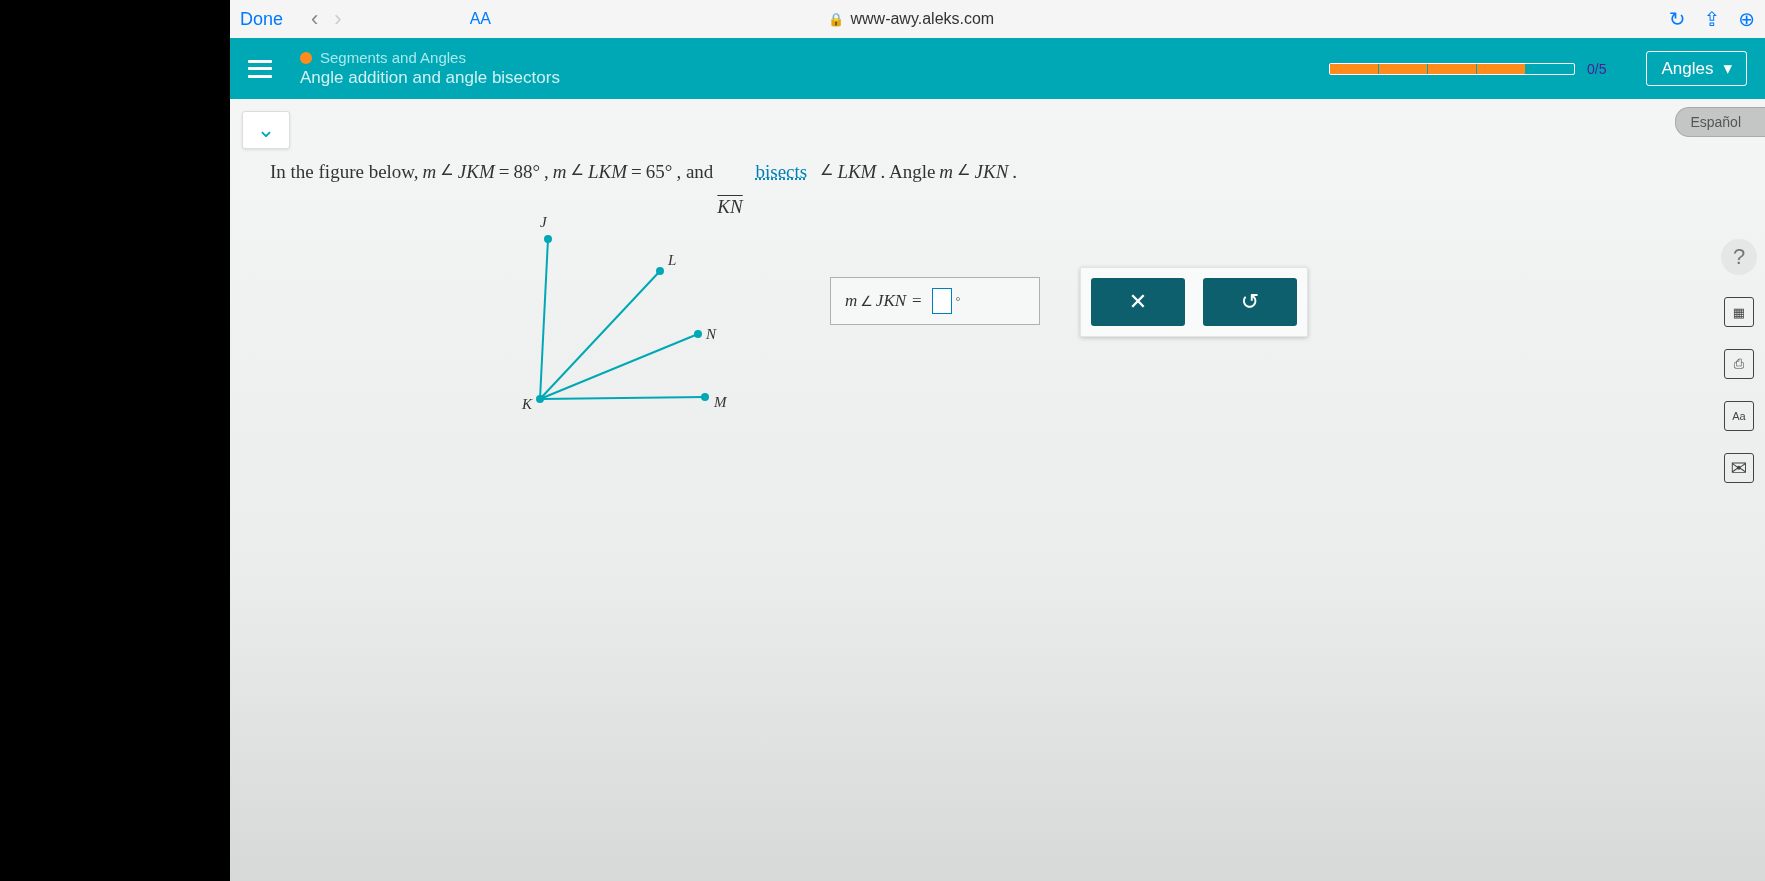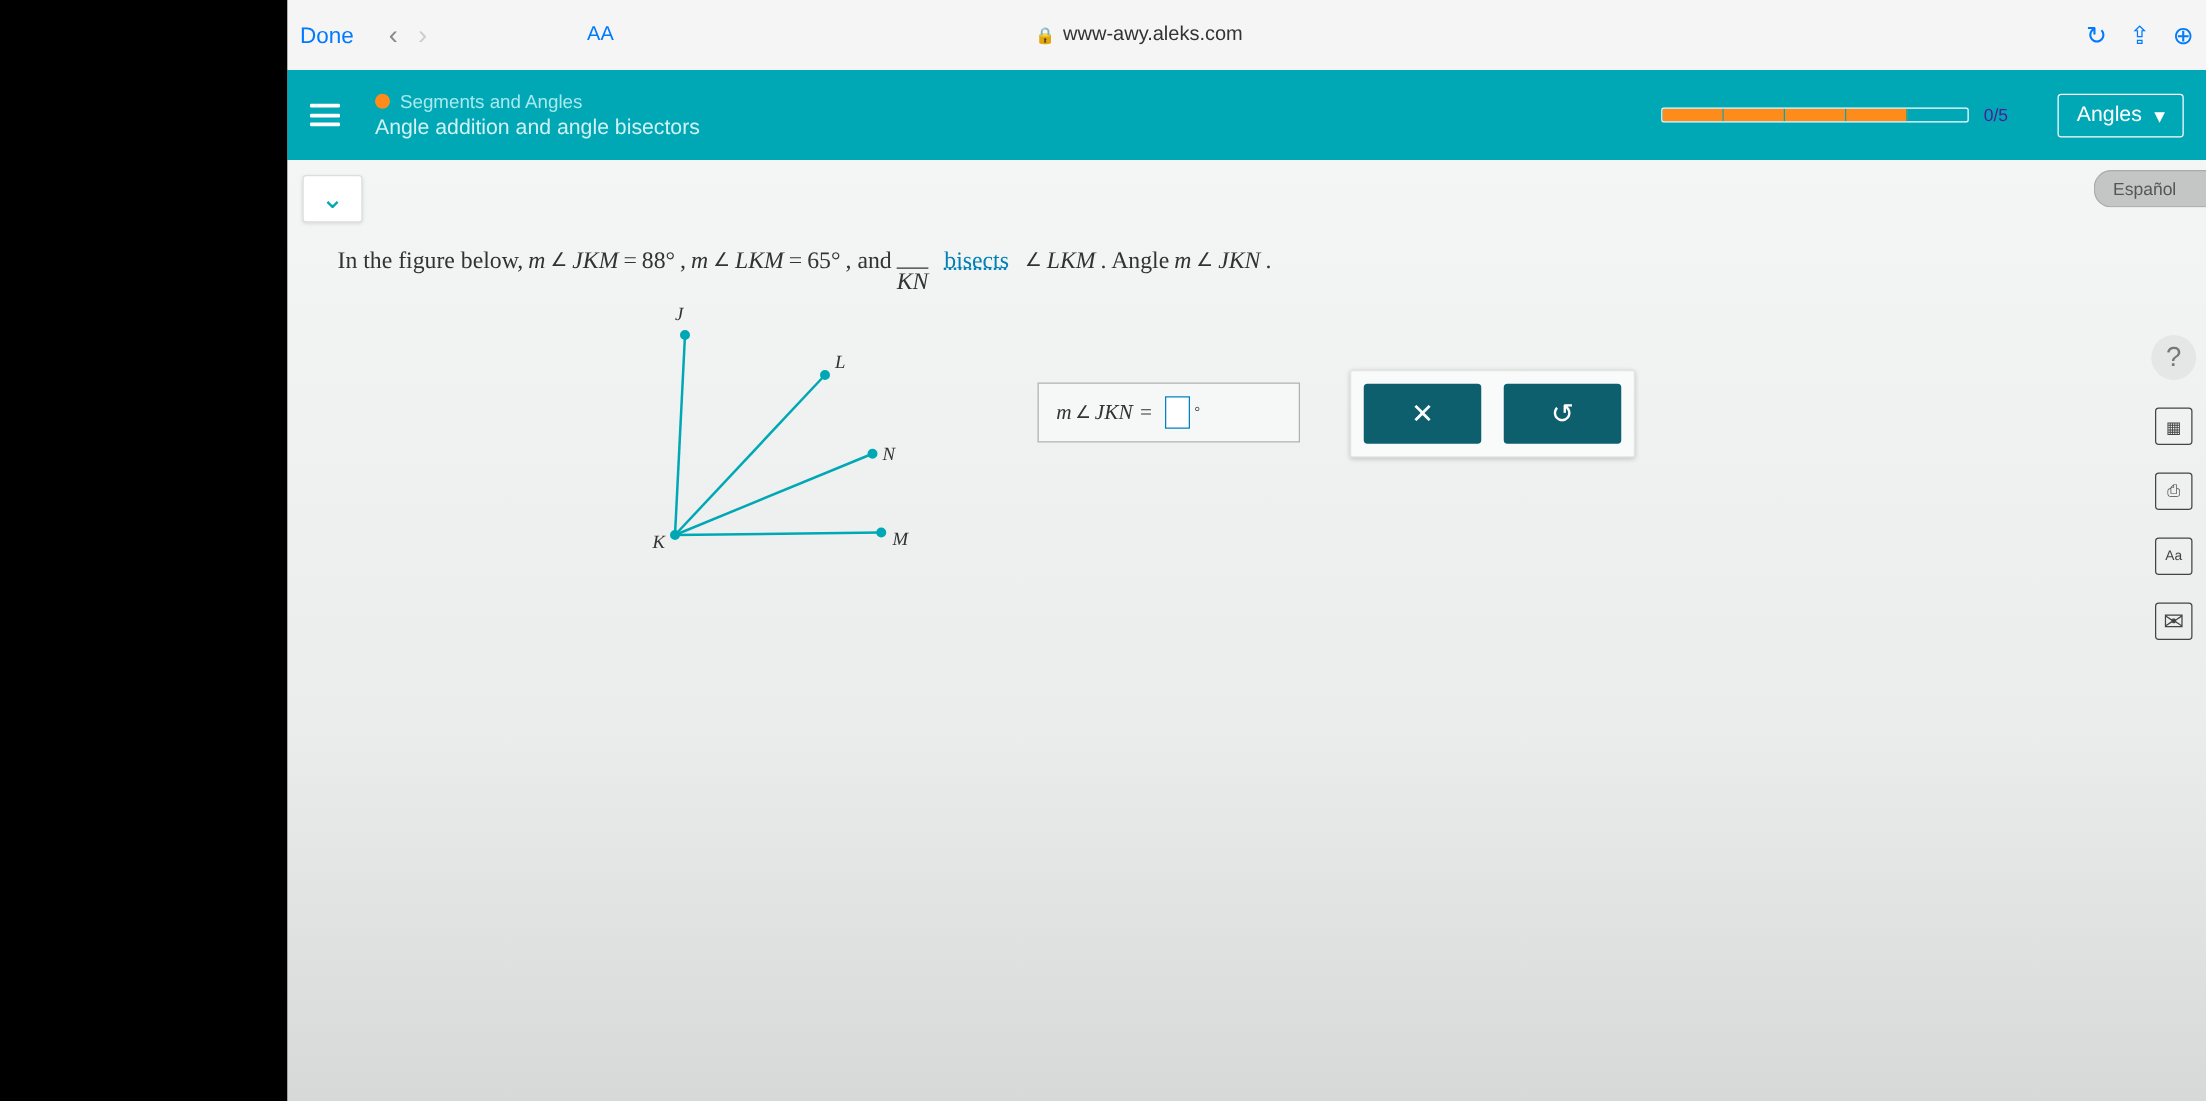--- a/index.html
+++ b/index.html
@@ -17,42 +17,42 @@
       flex-shrink: 0;
     }
     .main-area {
       flex: 1;
       background: #ccc;
       display: flex;
       flex-direction: column;
     }
     
     .browser-bar {
-      height: 56px;
+      height: 38px;
       background: #f5f5f5;
       display: flex;
       align-items: center;
       padding: 0 10px;
       color: #222;
       font-size: 16px;
     }
     .browser-done {
       color: #007aff;
       font-size: 18px;
       margin-right: 20px;
     }
     .browser-nav { color: #888; font-size: 22px; margin: 0 8px; }
     .browser-aa { color: #007aff; font-size: 16px; margin-left: 120px; }
     .browser-url { margin: 0 auto; color: #333; font-size: 16px; display: flex; align-items: center; gap: 6px; }
     .browser-url .lock { font-size: 13px; }
     .browser-right { margin-left: auto; display: flex; gap: 18px; color: #007aff; font-size: 20px; }
     
     .teal-header {
       background: #00a7b5;
-      height: 72px;
+      height: 61px;
       display: flex;
       align-items: center;
       padding: 0 18px;
       color: #fff;
     }
     .hamburger { 
       width: 24px; height: 18px; 
       display: flex; flex-direction: column; justify-content: space-between;
       margin-right: 28px; cursor: pointer;
     }
@@ -100,25 +100,25 @@
       color: #555;
       font-size: 14px;
       padding: 6px 24px 6px 14px;
       border-radius: 14px 0 0 14px;
       border-left: 1px solid #aaa;
       border-top: 1px solid #aaa;
       border-bottom: 1px solid #aaa;
     }
     .problem-text {
       position: absolute;
-      top: 52px; left: 40px;
+      top: 62px; left: 40px;
       font-size: 19px;
       color: #333;
       font-family: Georgia, 'Times New Roman', serif;
-      display: flex; align-items: center; flex-wrap: wrap;
+      display: flex; align-items: flex-start; flex-wrap: wrap;
       gap: 4px;
     }
     .problem-text .it { font-style: italic; }
     .problem-text .ang { font-size: 15px; vertical-align: 2px; }
     .problem-text .overline { text-decoration: overline; font-style: italic; margin-top: 35px; }
     .problem-text .link { color: #0080b5; text-decoration: underline dotted; }
     
     .figure {
       position: absolute;
       top: 110px; left: 270px;

